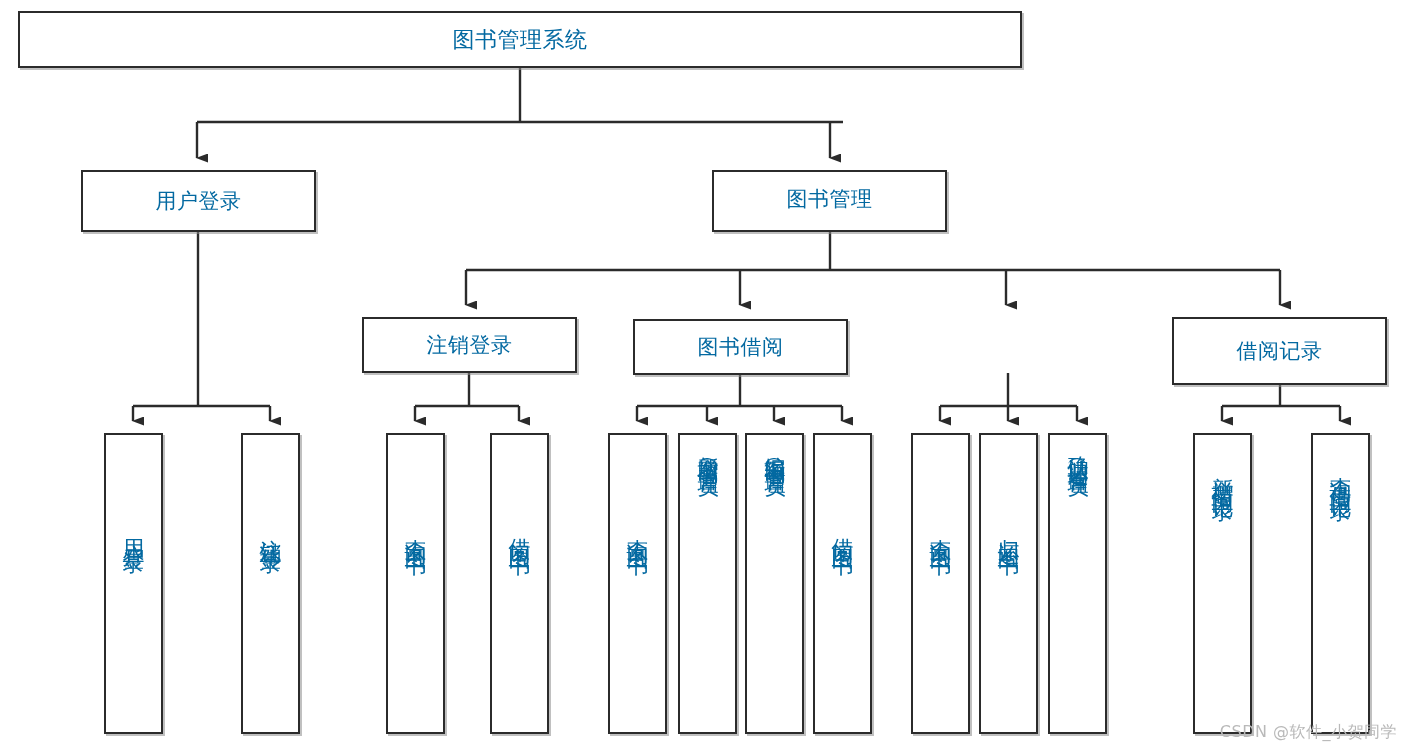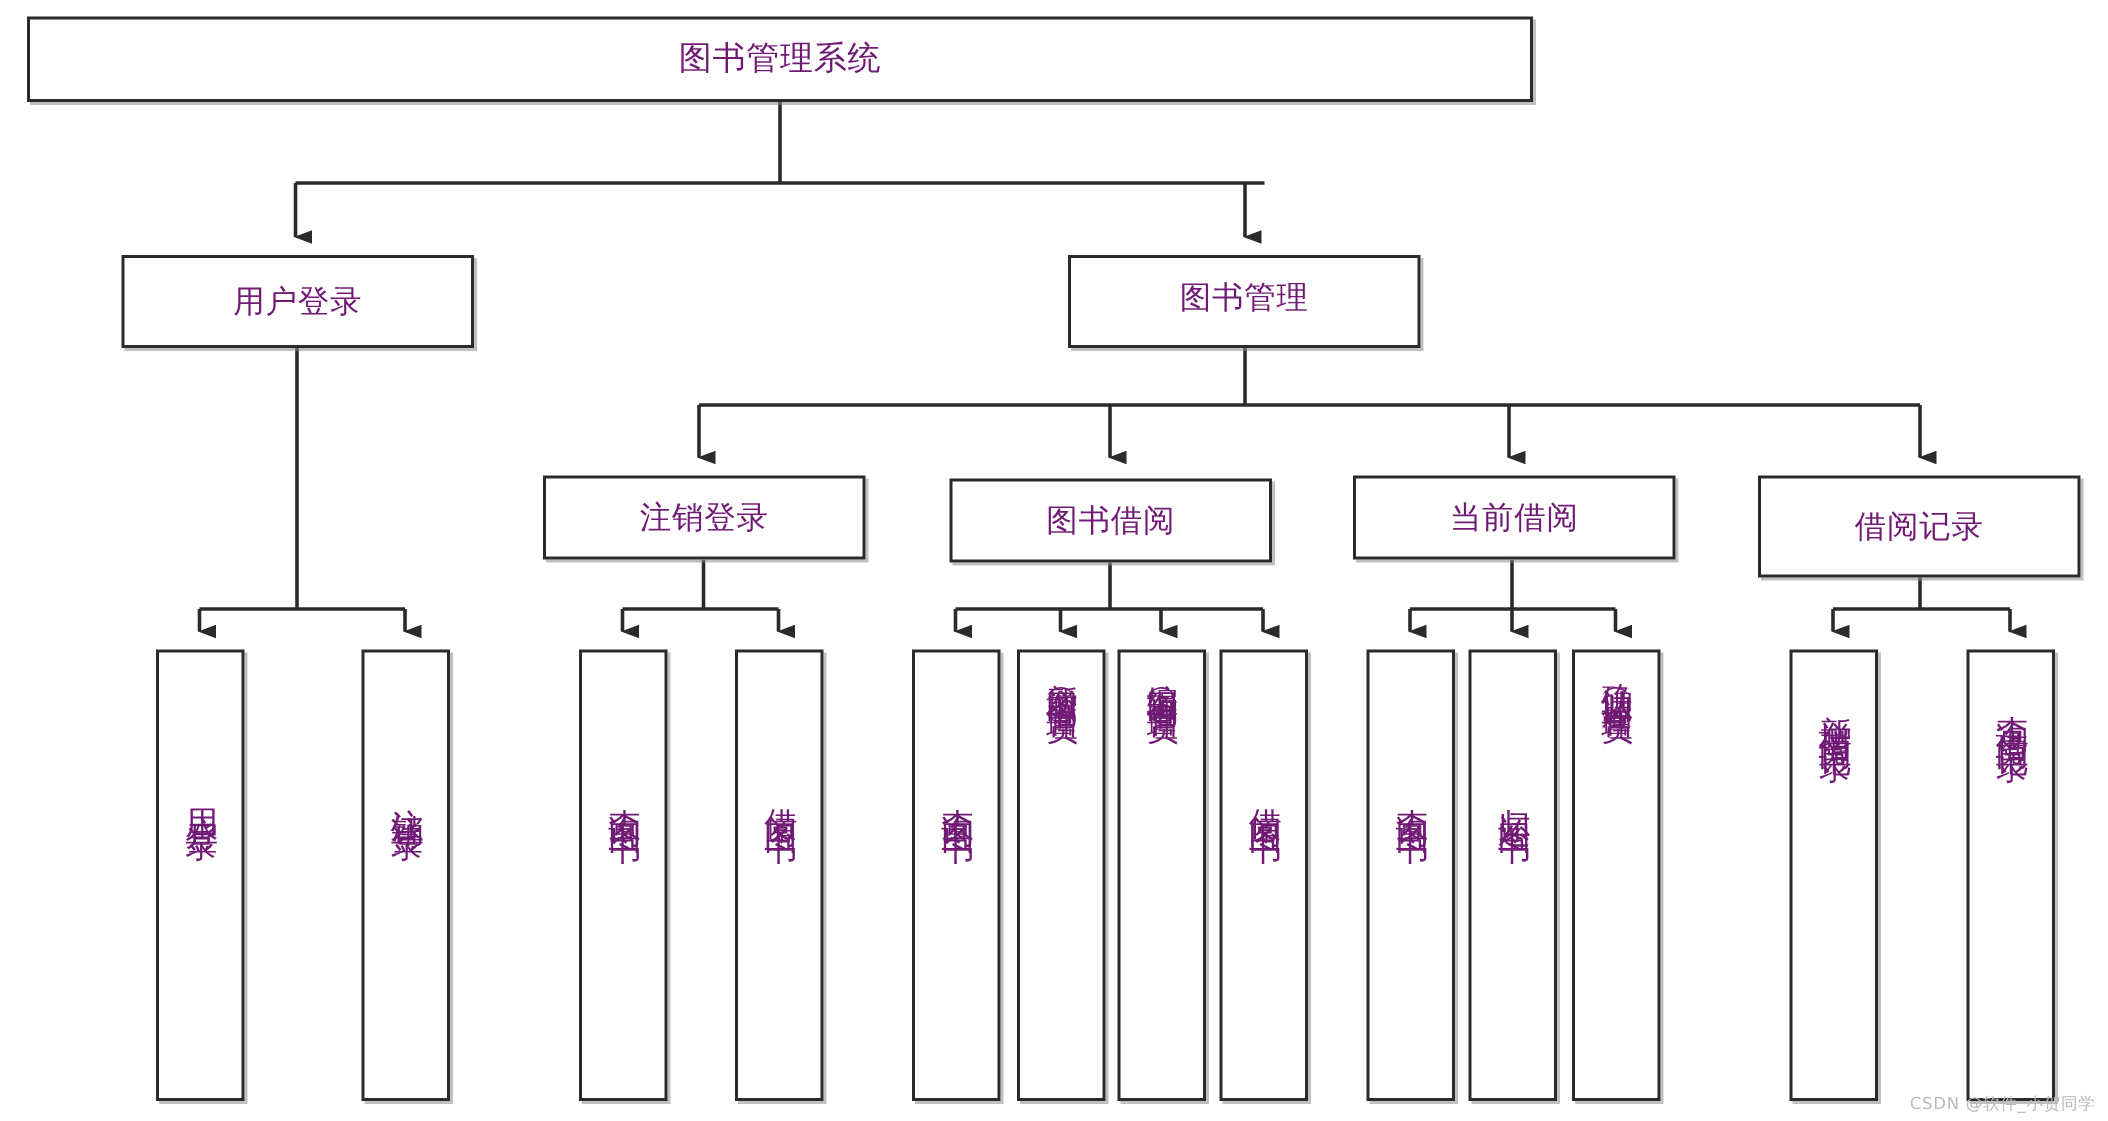--- a/index.html
+++ b/index.html
@@ -28,21 +28,21 @@
   }
   .node {
     position: absolute;
     box-sizing: border-box;
     background: #ffffff;
     border: 2px solid #2b2b2b;
     box-shadow: 2px 2px 0 rgba(140,140,140,0.55);
     display: flex;
     align-items: center;
     justify-content: center;
-    color: #701a75;
+    color: #0369a1;
   }
   .node .label {
     display: block;
     text-align: center;
     line-height: 1.18;
     white-space: pre;
   }
   .node.horizontal .label {
     font-size: 21px;
     letter-spacing: 0.5px;
@@ -68,21 +68,21 @@
   .node.vertical.mid-text .label {
     margin-top: 86px;
   }
   .node.vertical.mid-text3 .label {
     margin-top: 24px;
   }
   #watermark {
     position: absolute;
     right: 8px;
     bottom: 4px;
-    font-size: 11px;
+    font-size: 16px;
     color: #b9b9b9;
     letter-spacing: 0.5px;
     white-space: nowrap;
     font-family: "DejaVu Sans", "Liberation Sans", sans-serif;
   }
 </style>
 </head>
 <body>
 
 <div id="diagram-root">
@@ -147,23 +147,20 @@
   <div class="node horizontal" style="left:712px; top:170px; width:235px; height:62px;font-family:Liberation Mono, monospace;">
     <span class="label">图书管理</span>
   </div>
 
   <div class="node horizontal" style="left:362px; top:317px; width:215px; height:56px;">
     <span class="label">注销登录</span>
   </div>
   <div class="node horizontal" style="left:633px; top:319px; width:215px; height:56px;">
     <span class="label">图书借阅</span>
   </div>
-  <div class="node horizontal" style="left:902px; top:317px; width:215px; height:56px;">
-    <span class="label">当前借阅</span>
-  </div>
   <div class="node horizontal" style="left:1172px; top:317px; width:215px; height:68px;">
     <span class="label">借阅记录</span>
   </div>
 
   <div class="node vertical mid-text" style="left:104px; top:433px; width:59px; height:301px;">
     <span class="label">用户登录</span>
   </div>
   <div class="node vertical mid-text" style="left:241px; top:433px; width:59px; height:301px;">
     <span class="label">注销登录</span>
   </div>

